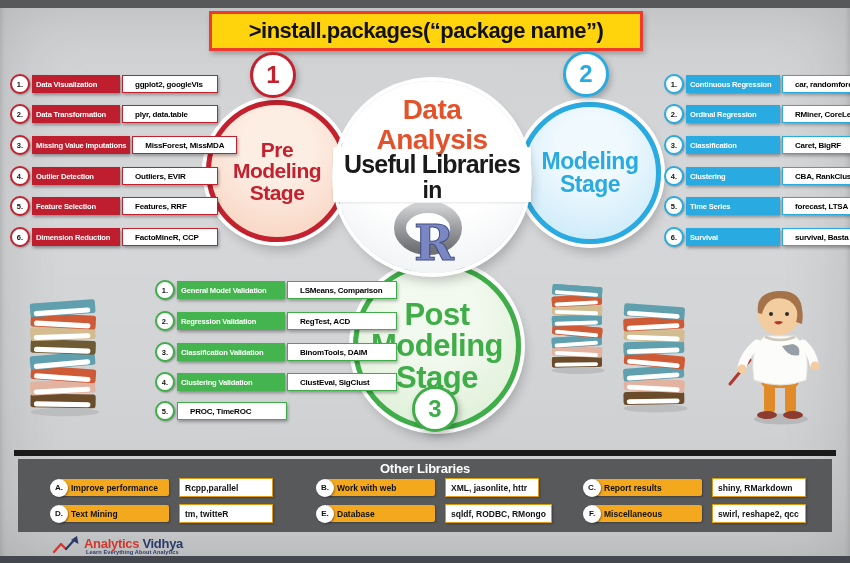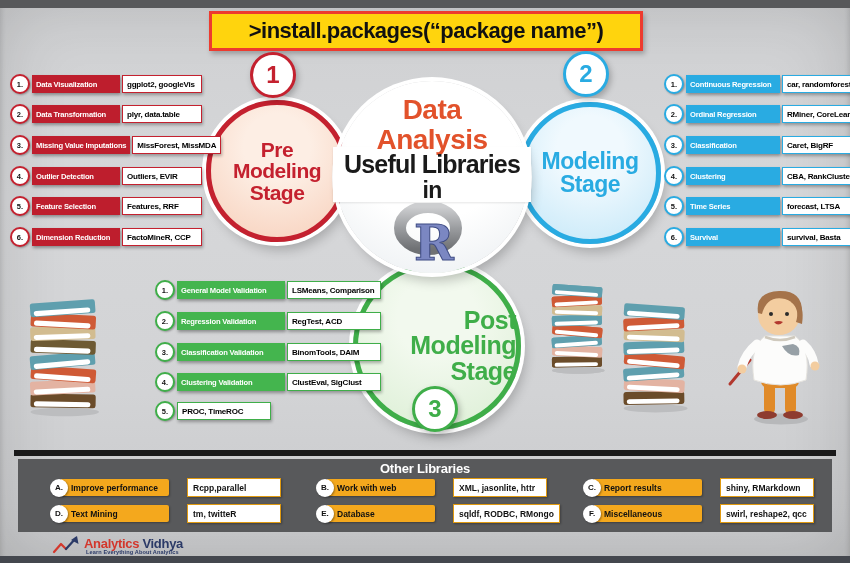--- a/index.html
+++ b/index.html
@@ -25,21 +25,21 @@
          background:radial-gradient(circle at 50% 32%,#f0f9fe 30%,#c3e7f8 100%);z-index:2;}
   .c-post{left:353px;top:262px;width:158px;height:158px;border:5px solid #3fae49;
          background:radial-gradient(circle at 50% 32%,#f2f9ee 30%,#daeed3 100%);z-index:2;}
   .c-center{left:336px;top:81px;width:192px;height:192px;border-radius:50%;
          background:radial-gradient(circle at 50% 28%,#ffffff 50%,#e9edf0 100%);z-index:4;}
   .stage-label{position:absolute;width:100%;height:100%;display:flex;flex-direction:column;
          align-items:center;justify-content:center;font-weight:bold;line-height:1.02;letter-spacing:-.5px;text-align:center;}
   .stage-label span{display:block;}
   .lab-pre{color:#c4212f;font-size:21px;}
   .lab-mod{color:#29abe2;font-size:23px;}
-  .lab-post{color:#3fae49;font-size:25px;align-items:flex-end;}
+  .lab-post{color:#3fae49;font-size:31px;}
 
   .stagebadge{position:absolute;width:40px;height:40px;border-radius:50%;background:#fff;
      display:flex;align-items:center;justify-content:center;font-size:24px;font-weight:bold;
      box-shadow:2px 3px 6px rgba(0,0,0,.25);z-index:7;}
   .sb-1{left:250px;top:52px;border:3px solid #c4212f;color:#c4212f;}
   .sb-2{left:563px;top:51px;border:3px solid #29abe2;color:#29abe2;}
   .sb-3{left:412px;top:386px;border:3px solid #3fae49;color:#3fae49;}
 
   .band{position:absolute;left:333px;top:147px;width:198px;height:55px;background:#fff;z-index:5;
         box-shadow:0 1px 2px rgba(0,0,0,.10);}
@@ -56,39 +56,39 @@
   .lrow{position:absolute;display:flex;align-items:stretch;gap:2px;height:18px;z-index:3;}
   .nb{flex:0 0 16px;width:16px;height:16px;align-self:center;border-radius:50%;background:#fff;
       display:flex;align-items:center;justify-content:center;color:#111;
       font-size:7.5px;font-weight:bold;box-shadow:1px 1px 2px rgba(0,0,0,.3);}
   .b-red{border:2px solid #c4212f;}  .b-blue{border:2px solid #29abe2;}  .b-green{border:2px solid #3fae49;}
   .lb{display:flex;align-items:center;padding:0 4px;color:#fff;font-size:7.6px;font-weight:bold;
       white-space:nowrap;box-shadow:1px 2px 3px rgba(0,0,0,.35);letter-spacing:-.2px;}
   .bg-red{background:#be1e2d;min-width:80px;}
   .bg-blue{background:#29abe2;min-width:86px;}
   .bg-green{background:#44b54e;min-width:100px;}
-  .vb{display:flex;align-items:center;padding:0 4px;background:#fff;color:#000;font-size:8px;
+  .vb{display:flex;align-items:center;padding:0 12px;background:#fff;color:#000;font-size:8px;
       font-weight:bold;white-space:nowrap;box-shadow:1px 2px 3px rgba(0,0,0,.3);letter-spacing:-.2px;}
   .br-red{border:1px solid #c4212f;min-width:70px;}
   .br-blue{border:1px solid #29abe2;min-width:70px;}
   .br-green{border:1px solid #3fae49;min-width:84px;}
 
   
   .blackbar{position:absolute;left:14px;top:450px;width:822px;height:6px;background:#1a1a1a;}
   .panel{position:absolute;left:18px;top:459px;width:814px;height:73px;background:#58595b;}
   .panel-title{position:absolute;left:0;top:461px;width:850px;text-align:center;color:#fff;
       font-size:13px;font-weight:bold;z-index:3;letter-spacing:-.2px;}
   .orow{position:absolute;display:flex;align-items:center;height:19px;z-index:3;}
   .ob{width:18px;height:18px;border-radius:50%;background:#fff;display:flex;align-items:center;
       justify-content:center;font-size:8px;font-weight:bold;color:#111;z-index:2;
       box-shadow:1px 1px 2px rgba(0,0,0,.35);}
   .ol{background:#f4a81d;min-width:92px;margin-left:-7px;padding:0 6px 0 10px;height:17px;
       display:flex;align-items:center;font-weight:bold;font-size:8.5px;color:#111;
       border-radius:0 2px 2px 0;white-space:nowrap;box-shadow:1px 1px 2px rgba(0,0,0,.3);}
-  .ov{background:#fff;margin-left:18px;min-width:82px;padding:0 5px;height:17px;display:flex;
+  .ov{background:#fff;margin-left:10px;min-width:82px;padding:0 5px;height:17px;display:flex;
       align-items:center;font-size:8.5px;font-weight:bold;color:#111;border:1px solid #e09a10;
       white-space:nowrap;box-shadow:1px 1px 2px rgba(0,0,0,.3);}
 
   
   .brand{position:absolute;left:84px;top:536px;font-size:13px;font-weight:bold;letter-spacing:-.3px;}
   .brand .b1{color:#d3372c;} .brand .b2{color:#2b3a67;}
   .tagline{position:absolute;left:86px;top:549px;font-size:5.6px;color:#2b3a67;font-weight:bold;letter-spacing:.1px;}
   .brandicon{position:absolute;left:52px;top:535px;}
 
   .art{position:absolute;z-index:1;}

